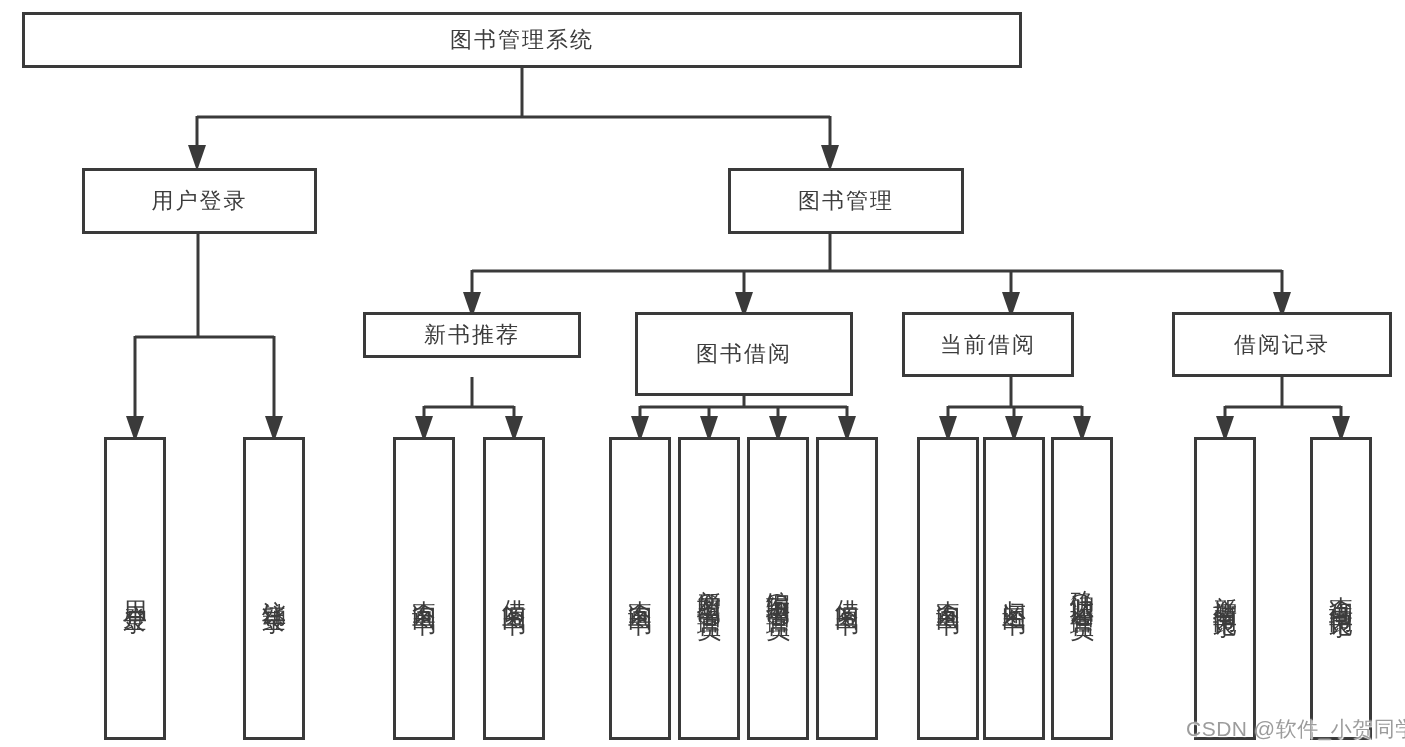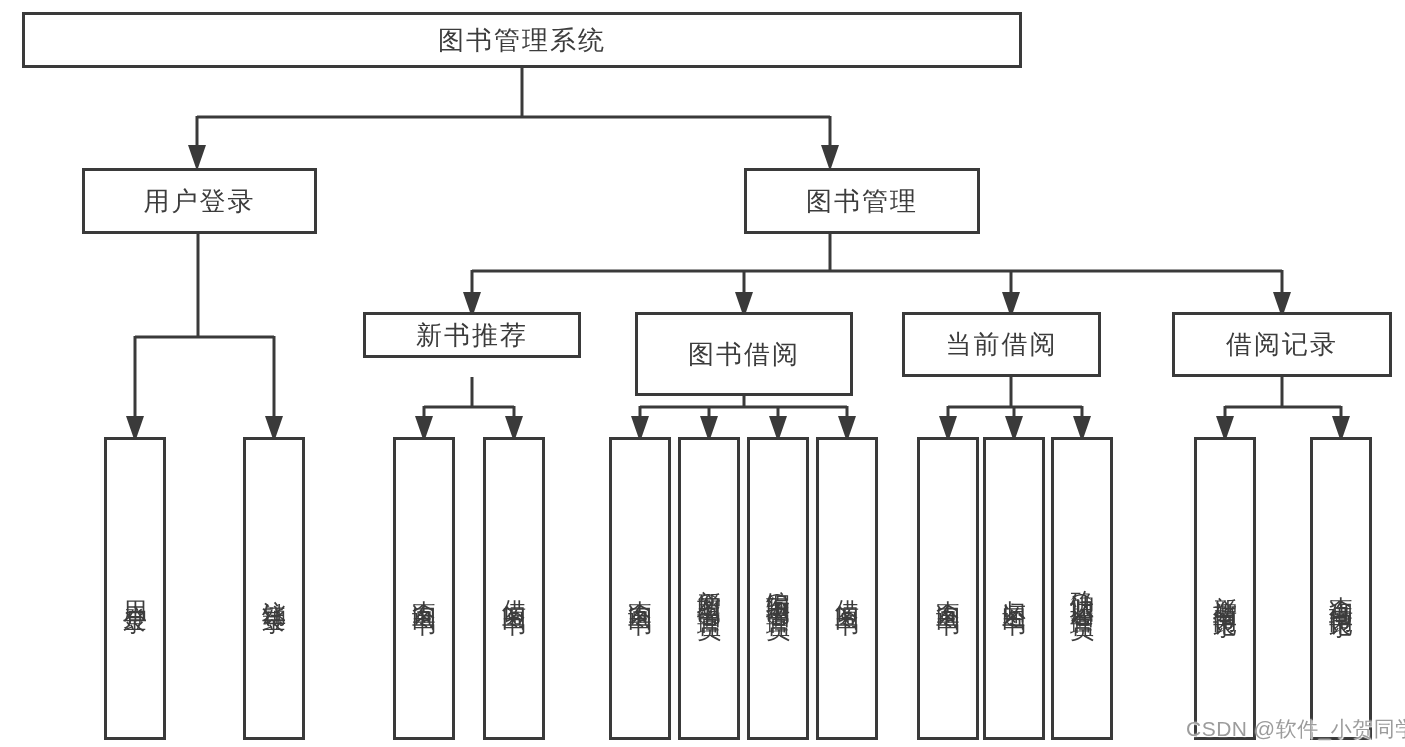--- a/index.html
+++ b/index.html
@@ -17,21 +17,21 @@
     z-index: 1;
   }
   .hbox {
     position: absolute;
     box-sizing: border-box;
     border: 3px solid #3a3a3a;
     background: #ffffff;
     display: flex;
     align-items: center;
     justify-content: center;
-    font-size: 26px;
+    font-size: 22px;
     color: #3c3c3c;
     letter-spacing: 2px;
     z-index: 2;
     white-space: nowrap;
   }
   .vbox {
     position: absolute;
     box-sizing: border-box;
     top: 437px;
     width: 62px;
@@ -141,25 +141,25 @@
       <line x1="1225" y1="406" x2="1225" y2="417"></line>
       <polygon points="1216,416 1234,416 1225,442"></polygon>
       <line x1="1341" y1="406" x2="1341" y2="417"></line>
       <polygon points="1332,416 1350,416 1341,442"></polygon>
     </g>
   </svg>
 
   <div class="hbox" style="left:22px; top:12px; width:1000px; height:56px;">图书管理系统</div>
 
   <div class="hbox" style="left:82px; top:168px; width:235px; height:66px;">用户登录</div>
-  <div class="hbox" style="left:744px; top:168px; width:236px; height:66px;">图书管理</div>
+  <div class="hbox" style="left:728px; top:168px; width:236px; height:66px;">图书管理</div>
 
   <div class="hbox" style="left:363px; top:312px; width:218px; height:46px;">新书推荐</div>
   <div class="hbox" style="left:635px; top:312px; width:218px; height:84px;">图书借阅</div>
-  <div class="hbox" style="left:902px; top:312px; width:199px; height:65px;">当前借阅</div>
+  <div class="hbox" style="left:902px; top:312px; width:172px; height:65px;">当前借阅</div>
   <div class="hbox" style="left:1172px; top:312px; width:220px; height:65px;">借阅记录</div>
 
   <div class="vbox" style="left:104px;">用户登录</div>
   <div class="vbox" style="left:243px;">注销登录</div>
 
   <div class="vbox" style="left:393px;">查询图书</div>
   <div class="vbox" style="left:483px;">借阅图书</div>
 
   <div class="vbox" style="left:609px;">查询图书</div>
   <div class="vbox" style="left:678px;">新增图书（管理员）</div>

